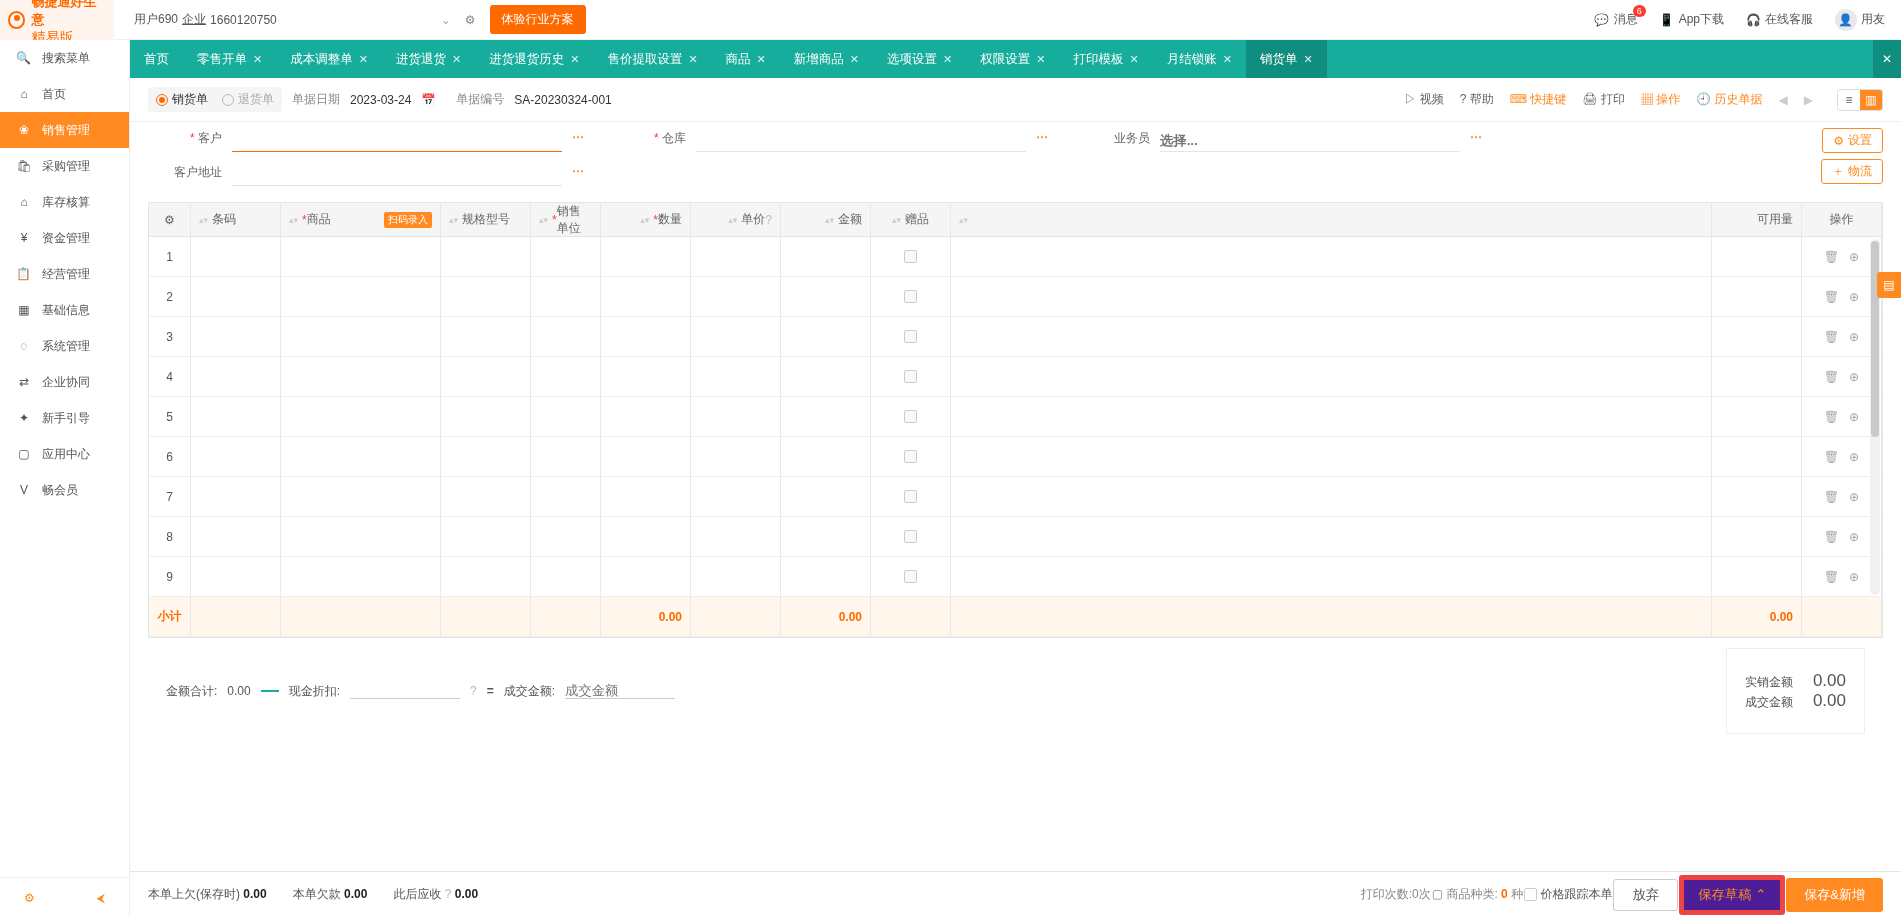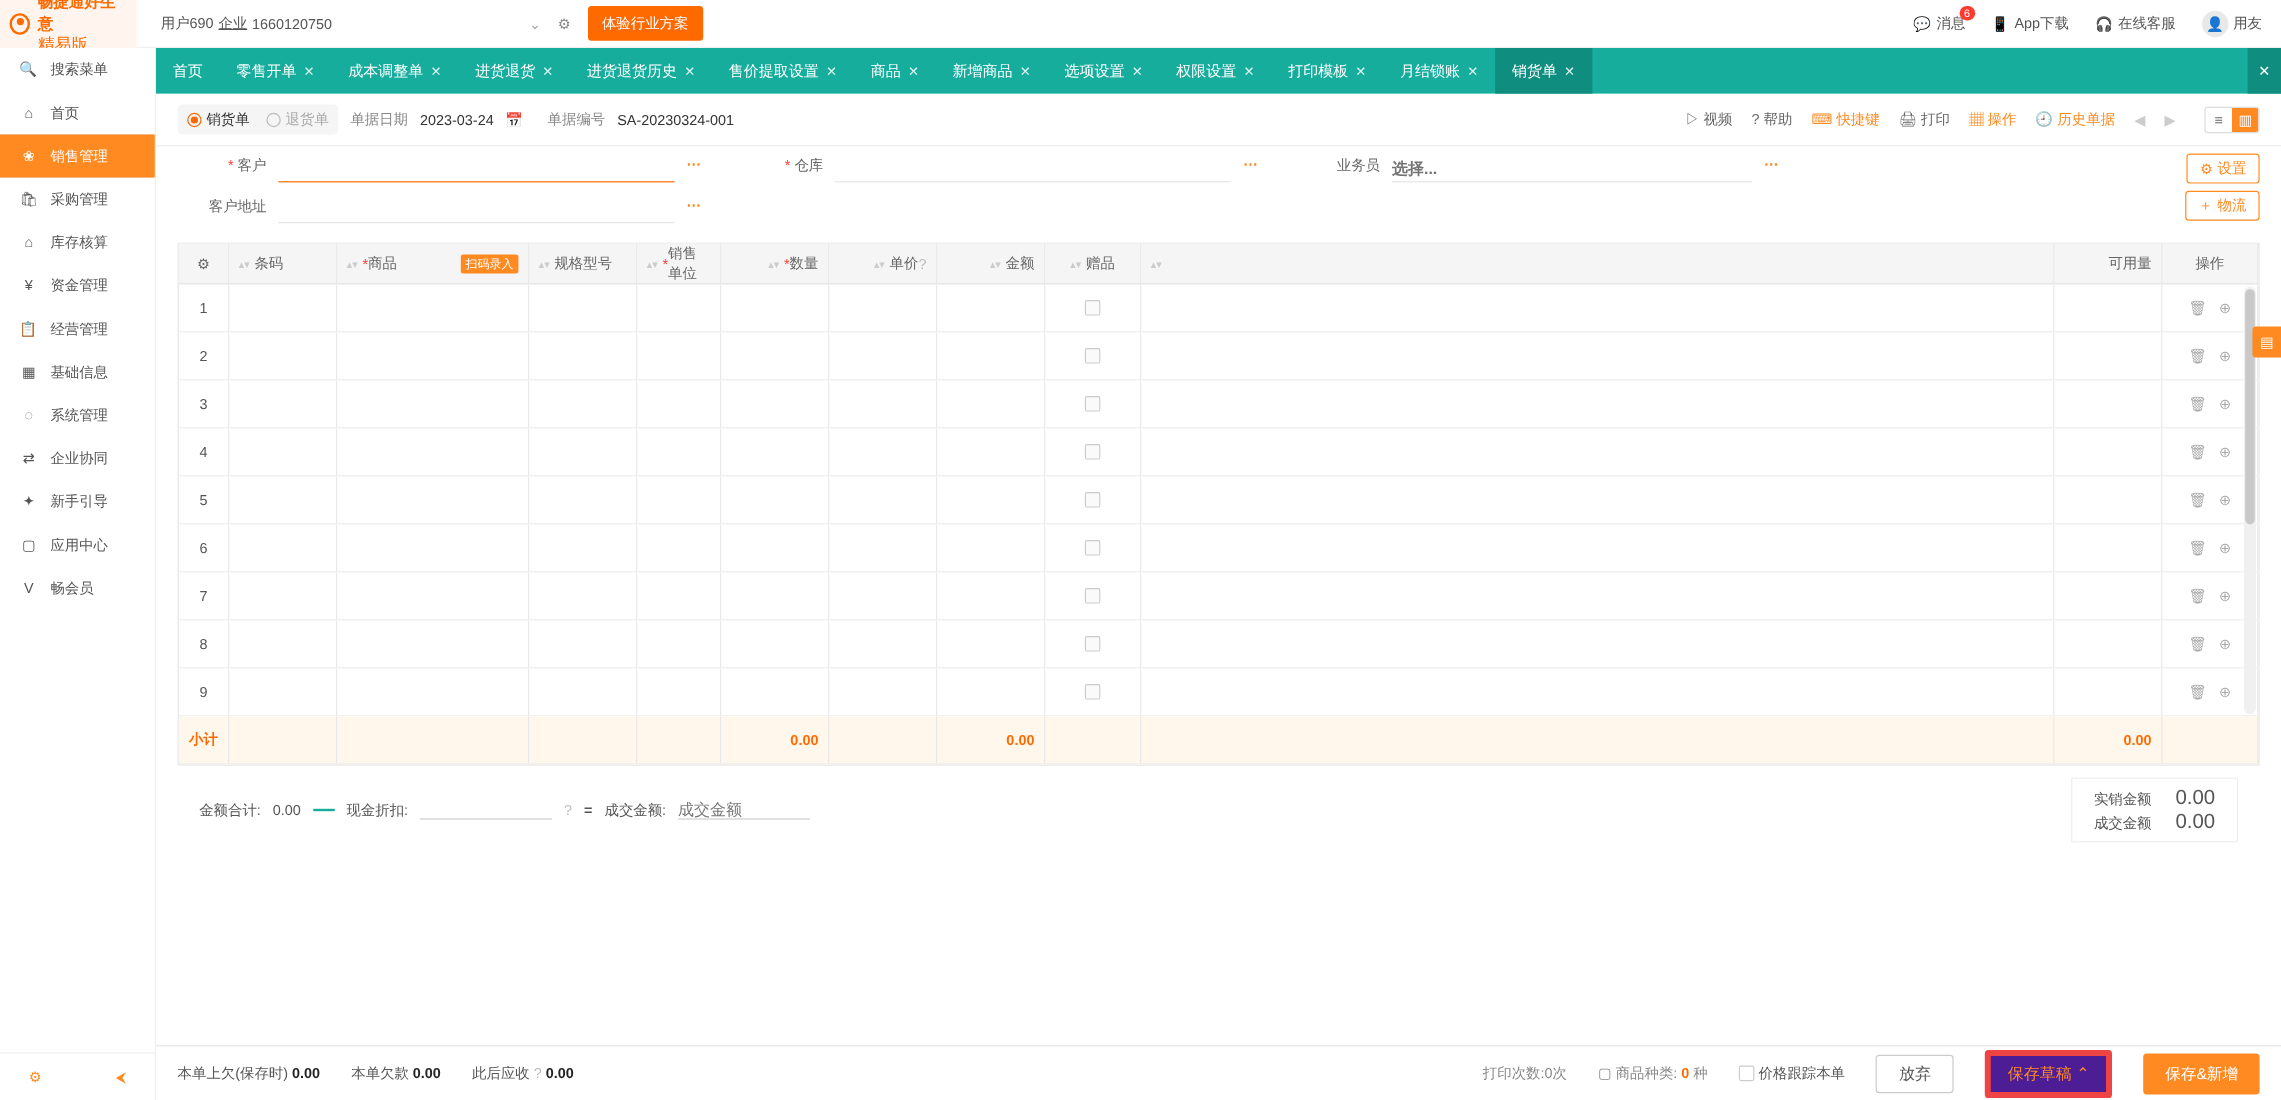--- a/index.html
+++ b/index.html
@@ -91,29 +91,29 @@
 .subtotal{background:#fff7ec}
 .subtotal .td{color:#ff6a00;font-weight:600}
 .tbl-scroll{position:relative;max-height:392px;overflow:hidden}
 .vscroll{position:absolute;right:2px;top:2px;bottom:2px;width:10px;background:#f0f0f0;border-radius:5px}
 .vscroll::after{content:'';position:absolute;left:1px;right:1px;top:2px;height:55%;background:#c9c9c9;border-radius:5px}
 
 .sum1{display:flex;align-items:center;padding:10px 18px 0;gap:10px;color:#555}
 .sum1 .dash{width:18px;height:2px;background:#17ad9c}
 .sum1 input.inline{border:none;border-bottom:1px solid #ccc;width:110px;outline:none}
 .sum1 .eq{font-weight:700}
-.sale-box{margin-left:auto;border:1px solid #eee;padding:6px 18px;text-align:right;color:#555}
+.sale-box{margin-left:auto;border:1px solid #eee;padding:22px 18px;text-align:right;color:#555}
 .sale-box .v{font-size:17px;margin-left:20px}
 .ck-row{padding:4px 18px;color:#666;display:flex;align-items:center;gap:6px}
 .ck{width:13px;height:13px;border:1px solid #ccc;border-radius:2px}
 
 .footer{height:46px;border-top:1px solid #e5e5e5;display:flex;align-items:center;padding:0 18px;gap:26px;color:#555}
 .footer .num{font-weight:700;color:#222}
 .footer .zero{color:#ff6a00;font-weight:600}
-.footer-right{margin-left:auto;display:flex;align-items:center;gap:26px}
+.footer-right{margin-left:auto;display:flex;align-items:center;gap:1px}
 .btn-plain{border:1px solid #ccc;background:#fff;padding:6px 18px;border-radius:3px;color:#555}
 .btn-draft{border:5px solid #ef4444;background:#4c1d95;padding:6px 14px;border-radius:3px;color:#ff8a22}
 .btn-primary{border:none;background:#ff8a22;color:#fff;padding:8px 18px;border-radius:3px;font-size:13px}
 
 .float-tag{position:absolute;right:0;top:272px;width:24px;height:26px;background:#ff8a22;border-radius:3px 0 0 3px;display:flex;align-items:center;justify-content:center;color:#fff}
 </style>
 </head>
 <body>
 
 <div class="app">

